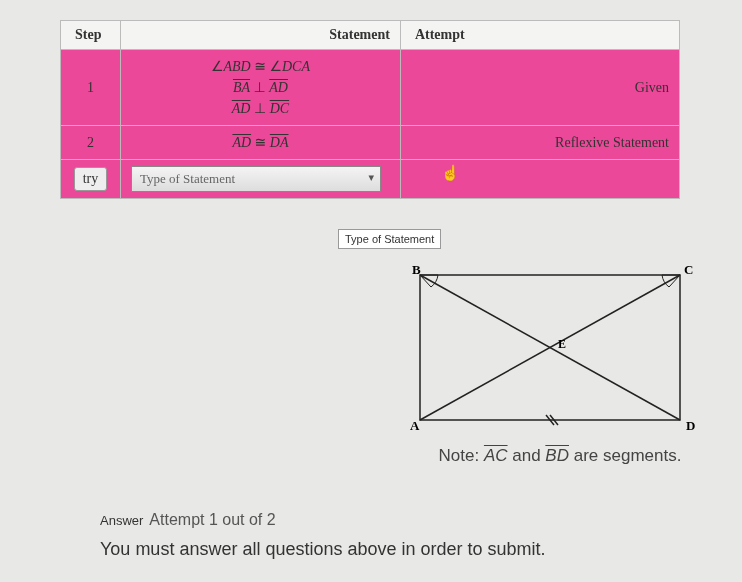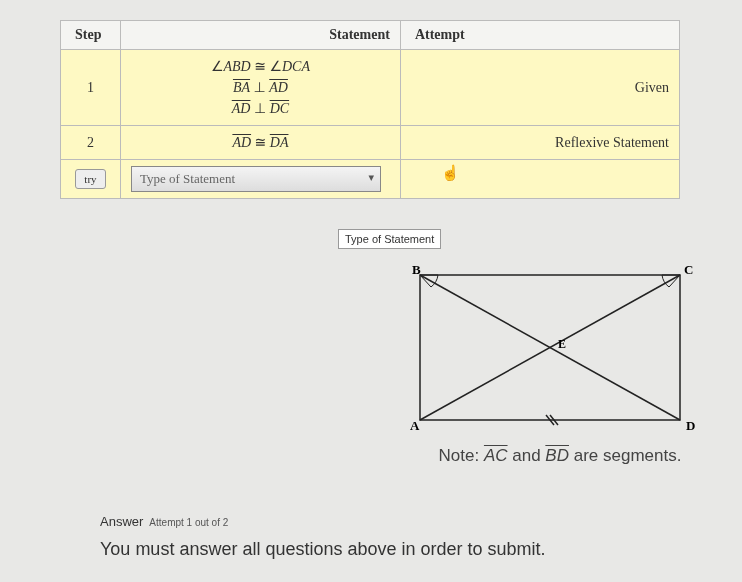--- a/index.html
+++ b/index.html
@@ -9,21 +9,21 @@
   width: 742px;
   height: 582px;
   overflow: hidden;
   color: #333;
   position: relative;
 }
 .container { padding: 20px 40px 0 60px; }
 table.proof {
   border-collapse: collapse;
   width: 620px;
-  background: #fef9c3;
+  background: #ec4899;
   border: 1px solid #bbb;
 }
 table.proof th, table.proof td {
   border: 1px solid #bbb;
   padding: 6px 10px;
   vertical-align: middle;
   font-size: 14px;
 }
 table.proof th {
   font-weight: bold;
@@ -38,21 +38,21 @@
 td.stmt-c { text-align: center; font-family: 'Times New Roman', serif; }
 td.reason-c { text-align: right; padding-left: 14px; }
 .seg { text-decoration: overline; font-style: italic; }
 .ang { font-style: italic; }
 .stmt-line { padding: 2px 0; }
 .try-row td { padding: 6px; }
 .try-btn {
   display: inline-block;
   border: 1px solid #999;
   background: #eee;
-  font-size: 11px;
+  font-size: 14px;
   padding: 3px 8px;
   border-radius: 3px;
   cursor: pointer;
   vertical-align: middle;
 }
 .type-select {
   display: inline-block;
   width: 250px;
   border: 1px solid #888;
   background: linear-gradient(#f4f4f4,#ddd);
@@ -176,16 +176,16 @@
     <text x="286" y="170" font-size="13" font-weight="bold">D</text>
     <text x="158" y="88" font-size="12" font-weight="bold">E</text>
   </svg>
   <div class="note">
     <span>Note: </span><span class="seg">AC</span><span> and </span><span class="seg">BD</span><span> are segments.</span>
   </div>
 </div>
 
 <div class="answer-block">
   <div class="hdr">
-    <b>Answer</b><span style="font-size:10px;color:#555">Attempt 1 out of 2</span>
+    <b>Answer</b><span style="font-size:16px;color:#555">Attempt 1 out of 2</span>
   </div>
   <div class="msg">You must answer all questions above in order to submit.</div>
 </div>
 
 </body></html>

